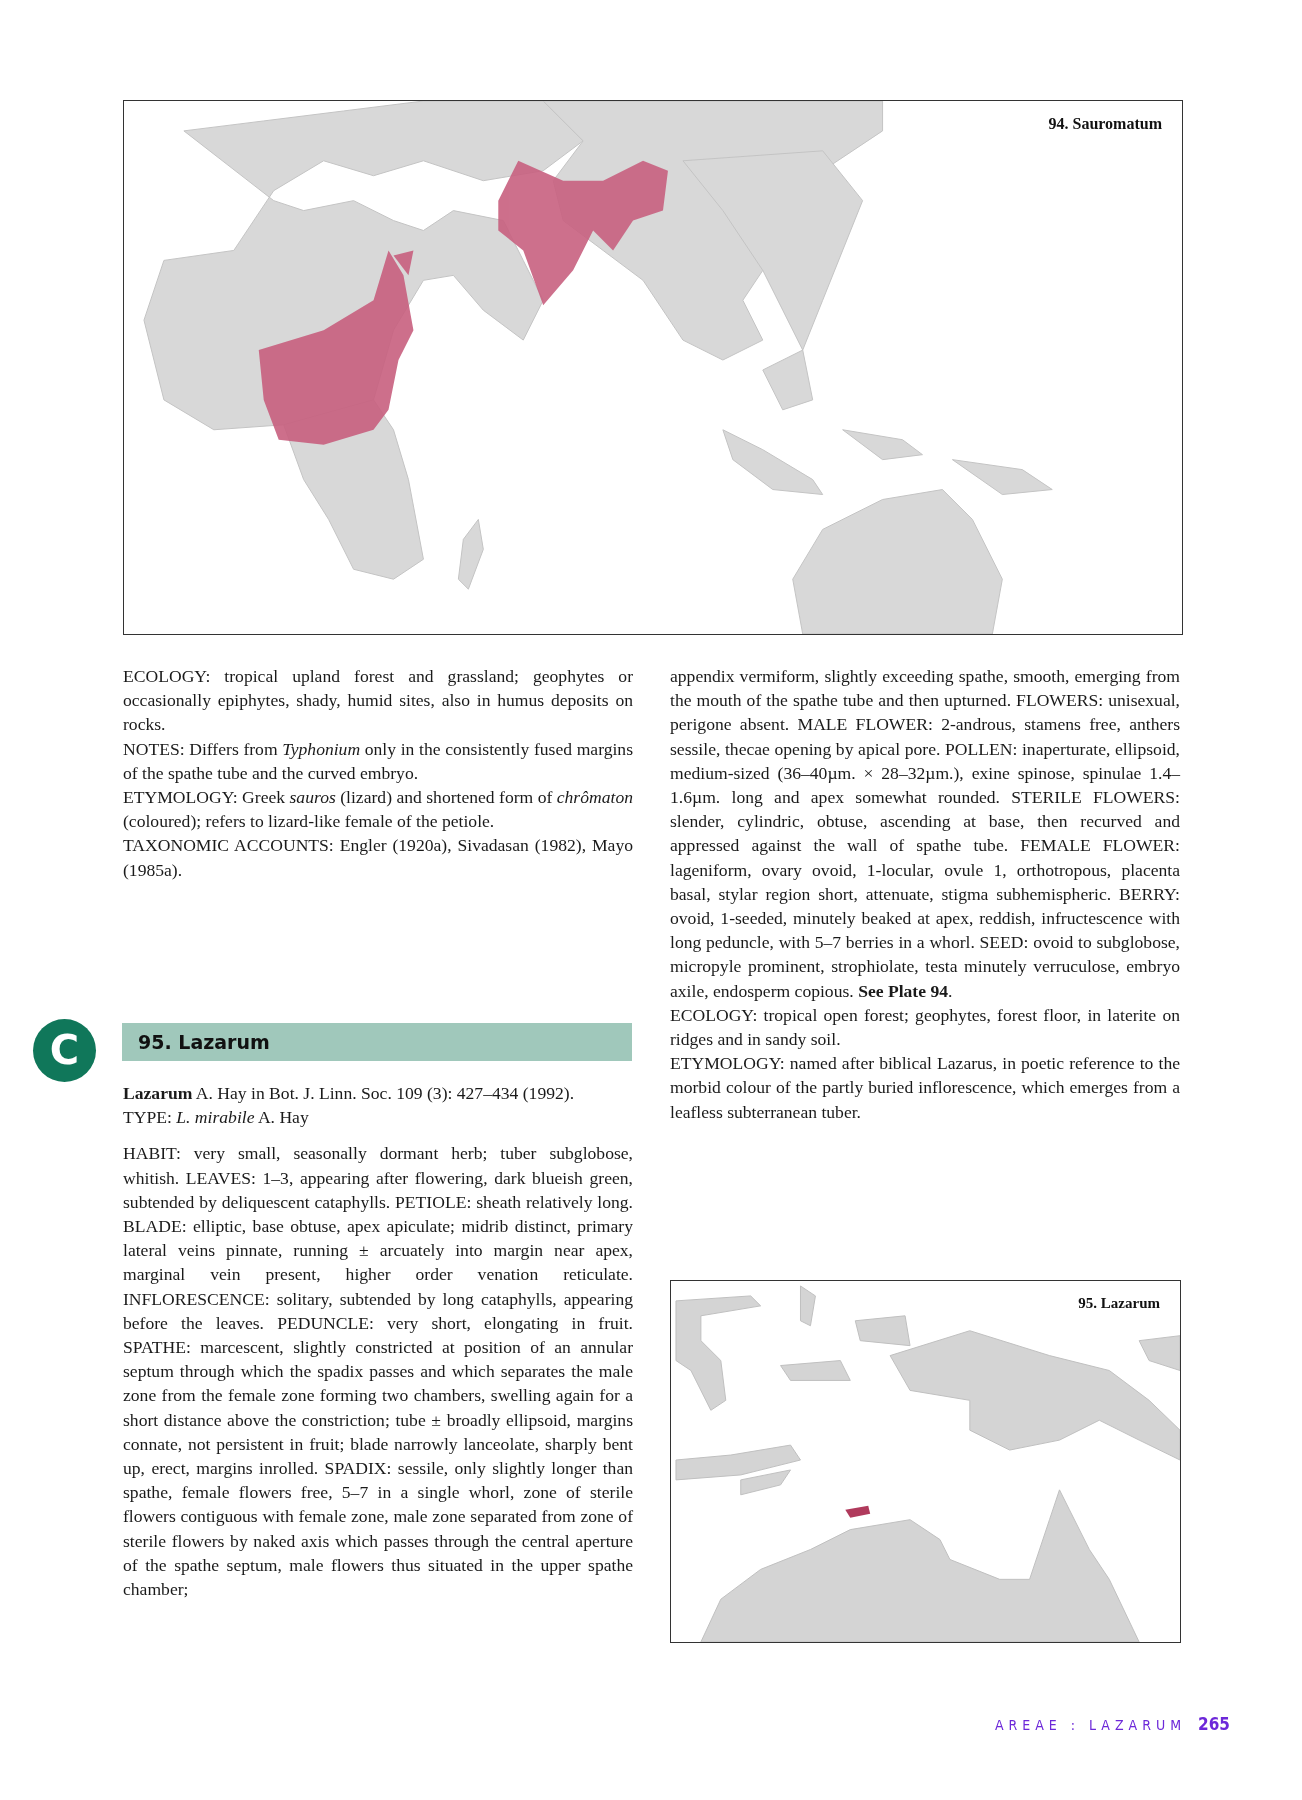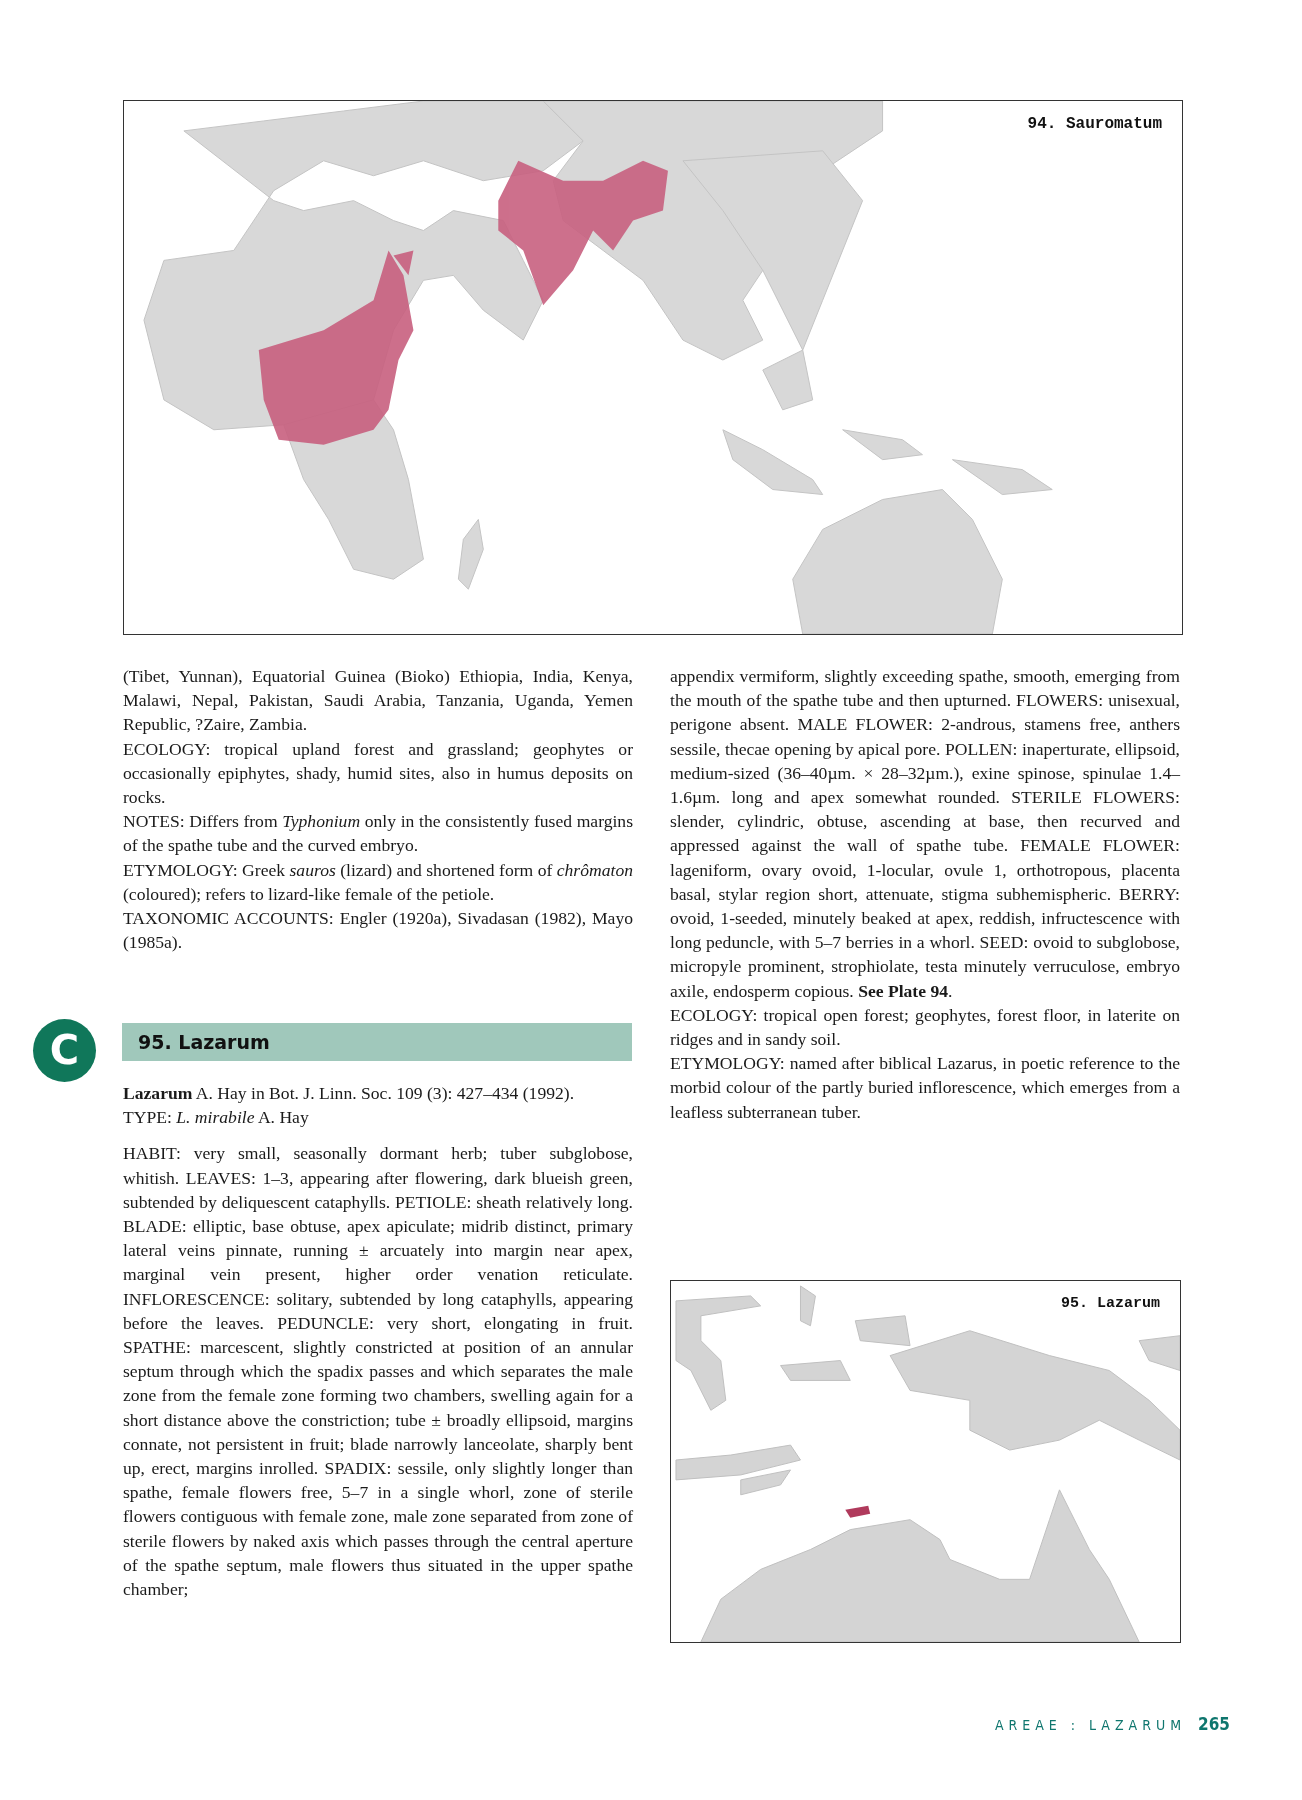--- a/index.html
+++ b/index.html
@@ -1,32 +1,32 @@
 <!DOCTYPE html>
 <html><head>
 <meta charset="utf-8">
 <style>
   html, body { margin: 0; padding: 0; background: #ffffff; }
   body { width: 1302px; height: 1800px; position: relative; overflow: hidden;
          font-family: "Liberation Serif", "DejaVu Serif", serif; color: #1a1a1a; }
   .map { position: absolute; border: 1.5px solid #333; background: #fff; overflow: hidden; box-sizing: border-box; }
   .map svg { position: absolute; left: 0; top: 0; width: 100%; height: 100%; }
-  .map-label { position: absolute; font-family: Liberation Mono, monospace; font-weight: bold; font-size: 16px; color: #111; }
+  .map-label { position: absolute; font-family: Liberation Serif, serif; font-weight: bold; font-size: 16px; color: #111; }
   .col { position: absolute; font-size: 17.6px; line-height: 24.2px; text-align: justify; hyphens: manual; }
   .col p { margin: 0; }
   .col .gap { height: 12px; }
   .b { font-weight: bold; margin-top: 16px; }
   .i { font-style: italic; }
   .badge { position: absolute; left: 33px; top: 1019px; width: 63px; height: 63px; border-radius: 50%;
            background: #10775a; color: #fff; font-family: "DejaVu Sans", sans-serif; font-weight: bold;
            font-size: 40px; line-height: 63px; text-align: center; }
   .band { position: absolute; left: 122px; top: 1023px; width: 510px; height: 38px; background: #a0c8bb;
           font-family: "DejaVu Sans", sans-serif; font-weight: bold; font-size: 19px; line-height: 38px;
           padding-left: 16px; box-sizing: border-box; color: #111; }
-  .footer { position: absolute; right: 72px; top: 1714px; font-family: "DejaVu Sans Condensed", "DejaVu Sans", sans-serif; font-size: 14px; color: #0f766e; }
+  .footer { position: absolute; right: 72px; top: 1714px; font-family: "DejaVu Sans Condensed", "DejaVu Sans", sans-serif; font-size: 14px; color: #6d28d9; }
   .footer .run { letter-spacing: 5px; }
   .footer .pg { font-weight: bold; font-size: 17px; margin-left: 12px; letter-spacing: 0; }
 </style>
 </head>
 <body>
 
 <div class="map" style="left:123px; top:100px; width:1060px; height:535px;">
   <svg viewBox="0 0 1060 535" preserveAspectRatio="none">
     <g fill="#d8d8d8" stroke="#c4c4c4" stroke-width="1">
 
@@ -52,21 +52,20 @@
 
       <path d="M270 155 L290 150 L285 175 Z"></path>
 
       <path d="M375 100 L395 60 L440 80 L480 80 L520 60 L545 70 L540 110 L510 120 L490 150 L470 130 L450 170 L420 205 L400 150 L375 130 Z"></path>
     </g>
   </svg>
   <span class="map-label" style="right:20px; top:14px;">94. Sauromatum</span>
 </div>
 
 <div class="col" style="left:123px; top:664px; width:510px;">
-  <p>(Tibet, Yunnan), Equatorial Guinea (Bioko) Ethiopia, India, Kenya, Malawi, Nepal, Pakistan, Saudi Arabia, Tanzania, Uganda, Yemen Republic, ?Zaire, Zambia.</p>
   <p>ECOLOGY: tropical upland forest and grassland; geophytes or occasionally epiphytes, shady, humid sites, also in humus deposits on rocks.</p>
   <p><span>NOTES: Differs from </span><span class="i">Typhonium</span><span> only in the consistently fused margins of the spathe tube and the curved embryo.</span></p>
   <p><span>ETYMOLOGY: Greek </span><span class="i">sauros</span><span> (lizard) and shortened form of </span><span class="i">chrômaton</span><span> (coloured); refers to lizard-like female of the petiole.</span></p>
   <p>TAXONOMIC ACCOUNTS: Engler (1920a), Sivadasan (1982), Mayo (1985a).</p>
 </div>
 
 <div class="badge">C</div>
 <div class="band">95.  Lazarum</div>
 
 <div class="col" style="left:123px; top:1081px; width:510px;">

